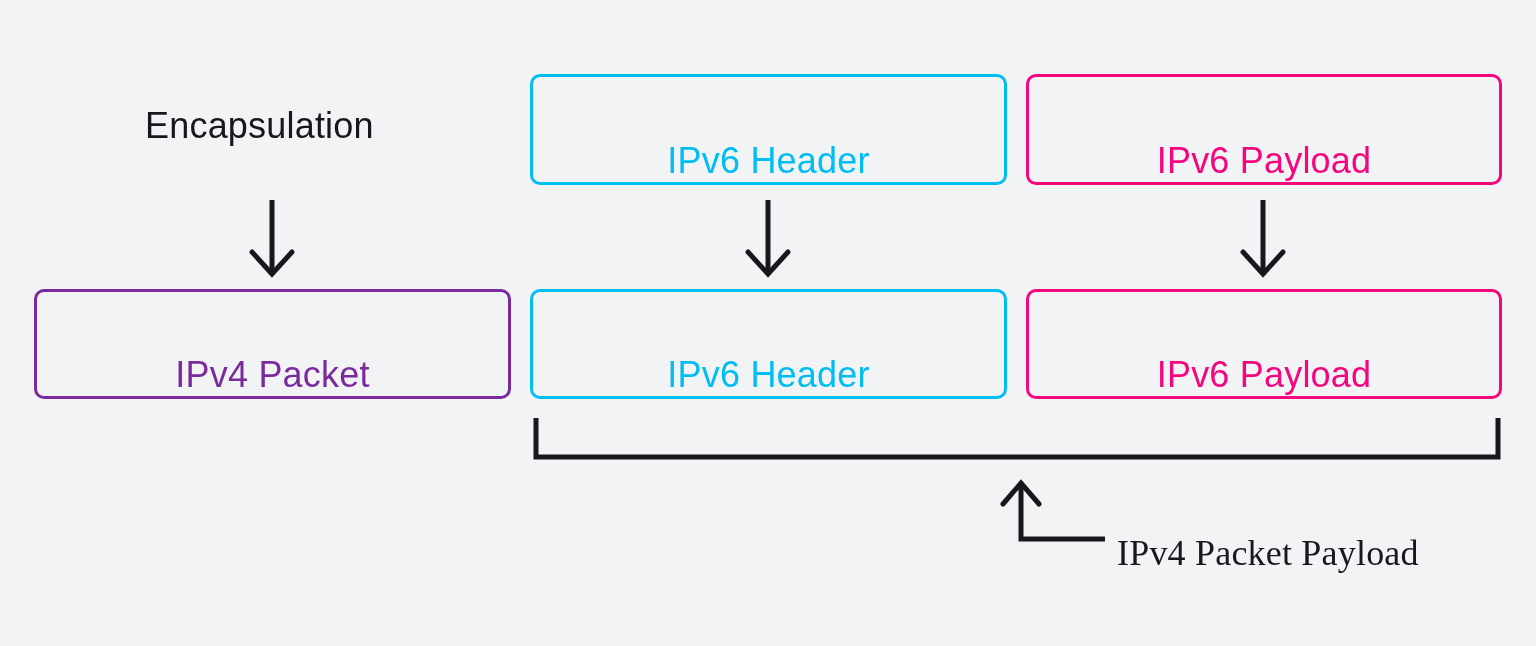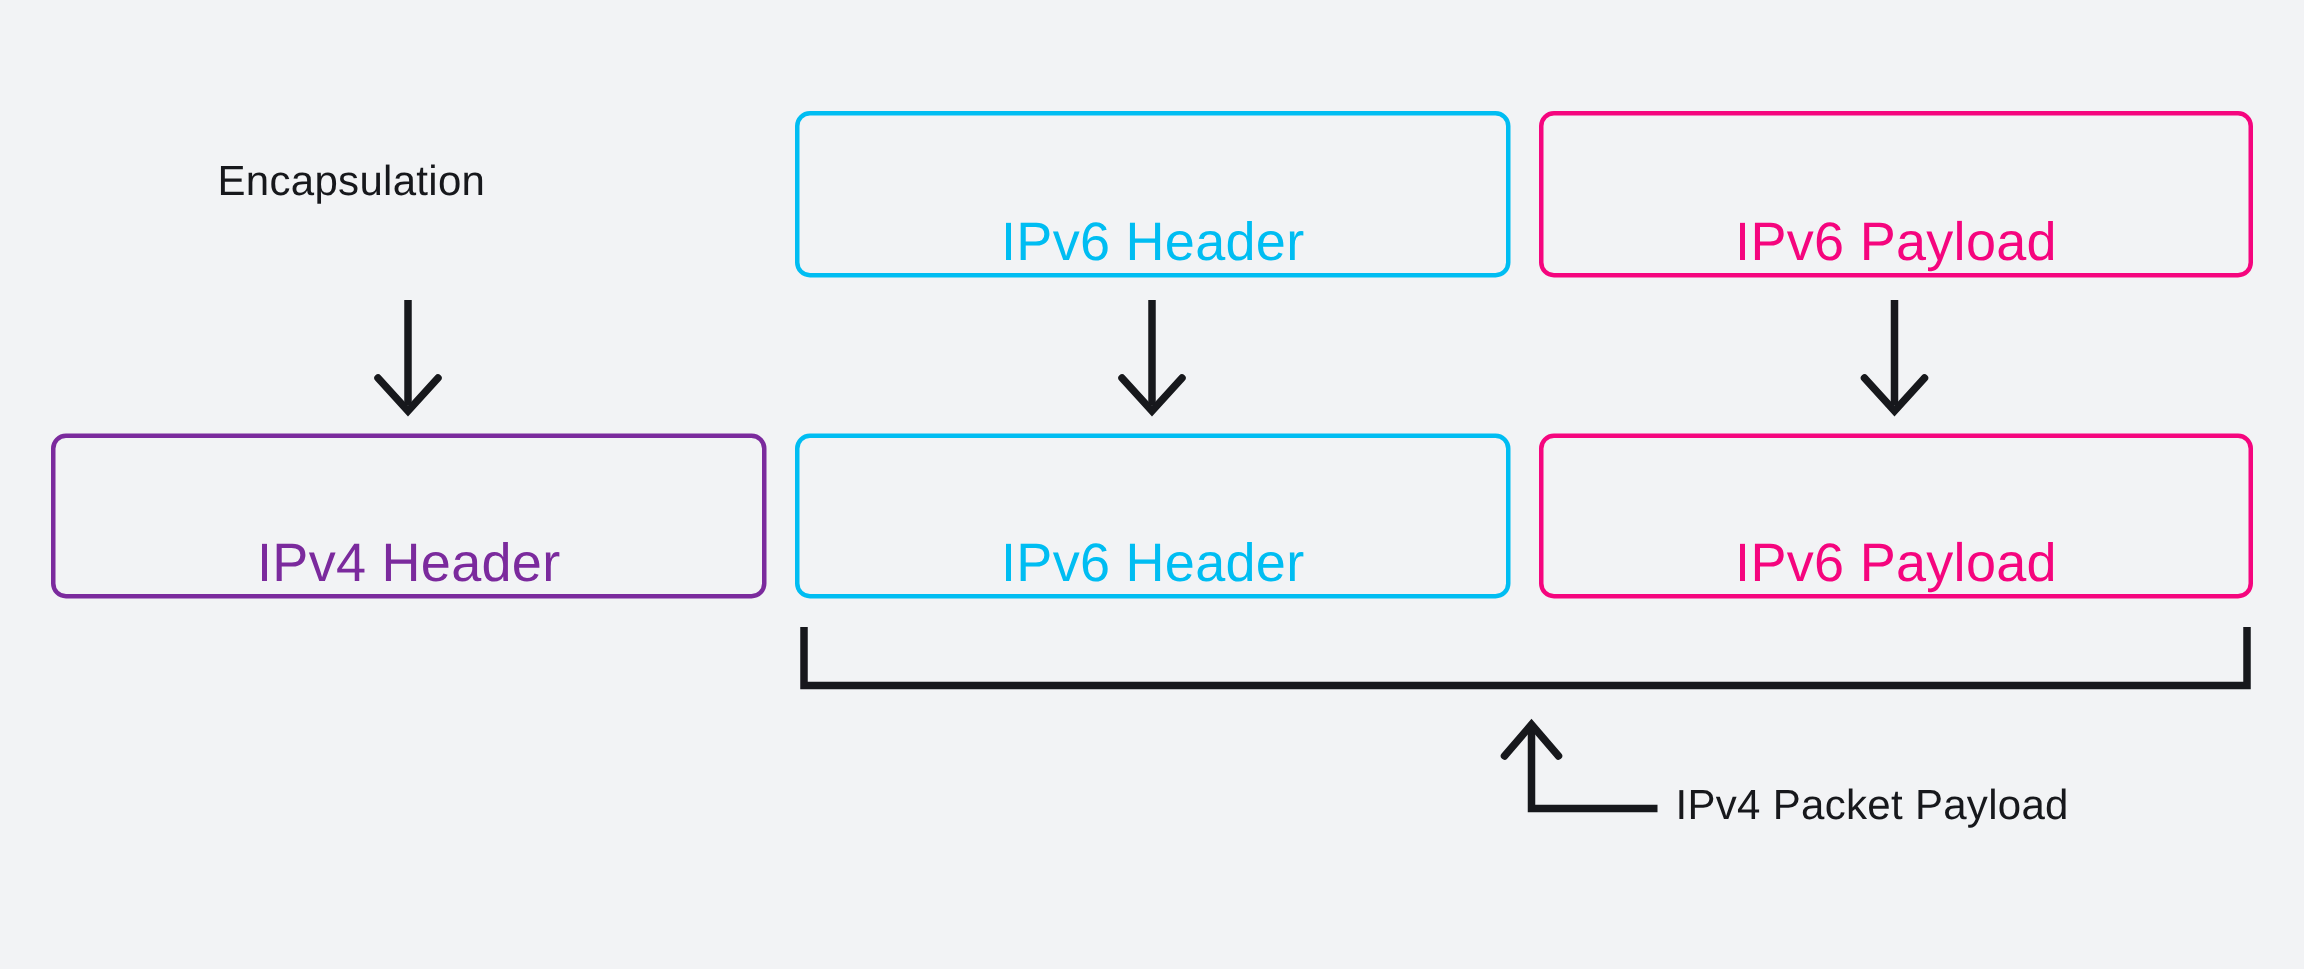--- a/index.html
+++ b/index.html
@@ -30,60 +30,60 @@
     justify-content: center;
   }
   .pkt-label {
     font-size: 36px;
     font-weight: 400;
     letter-spacing: 0.2px;
     white-space: nowrap;
   }
   .plain-label {
     position: absolute;
-    font-size: 28px;
+    font-size: 36px;
     font-weight: 400;
     color: #17181c;
     white-space: nowrap;
     letter-spacing: 0.2px;
   }
   .svg-layer {
     position: absolute;
     left: 0;
     top: 0;
     width: 1536px;
     height: 646px;
     pointer-events: none;
   }
   
   #box-ipv6-header-top   { left: 530px;  top: 74px;  width: 477px; height: 111px; }
   #box-ipv6-payload-top  { left: 1026px; top: 74px;  width: 476px; height: 111px; }
   #box-ipv4-header       { left: 34px;   top: 289px; width: 477px; height: 110px; }
   #box-ipv6-header-bot   { left: 530px;  top: 289px; width: 477px; height: 110px; }
   #box-ipv6-payload-bot  { left: 1026px; top: 289px; width: 476px; height: 110px; }
   #label-encapsulation   { left: 145px;  top: 105px; }
-  #label-ipv4-packet-payload { left: 1117px; top: 521px; }
+  #label-ipv4-packet-payload { left: 1117px; top: 532px; font-family: Liberation Serif, serif; }
 </style>
 </head>
 <body>
 
 <div id="diagram">
 
   <div class="pkt-box" id="box-ipv6-header-top" style="border-color:#00bdf2;">
     <span class="pkt-label" style="color:#00bdf2;">IPv6 Header</span>
   </div>
 
   <div class="pkt-box" id="box-ipv6-payload-top" style="border-color:#f5057e;">
     <span class="pkt-label" style="color:#f5057e;">IPv6 Payload</span>
   </div>
 
   <div class="plain-label" id="label-encapsulation">Encapsulation</div>
 
   <div class="pkt-box" id="box-ipv4-header" style="border-color:#7b2a9d;">
-    <span class="pkt-label" style="color:#7b2a9d;">IPv4 Header</span>
+    <span class="pkt-label" style="color:#7b2a9d;">IPv4 Packet</span>
   </div>
 
   <div class="pkt-box" id="box-ipv6-header-bot" style="border-color:#00bdf2;">
     <span class="pkt-label" style="color:#00bdf2;">IPv6 Header</span>
   </div>
 
   <div class="pkt-box" id="box-ipv6-payload-bot" style="border-color:#f5057e;">
     <span class="pkt-label" style="color:#f5057e;">IPv6 Payload</span>
   </div>
 

